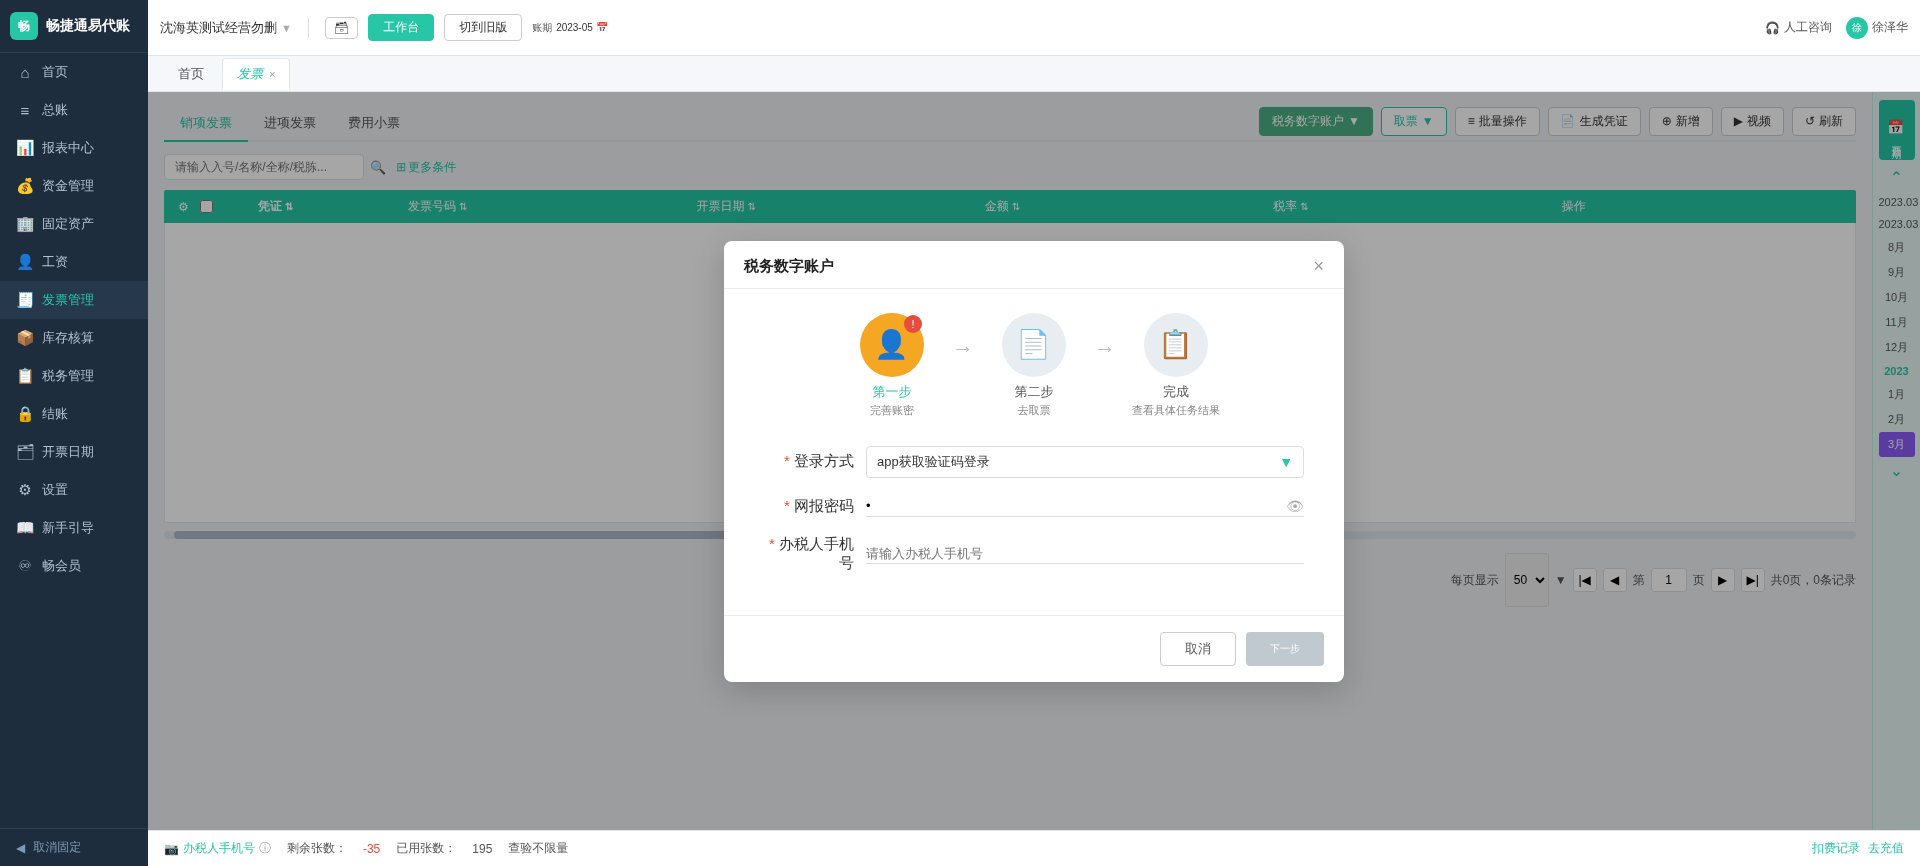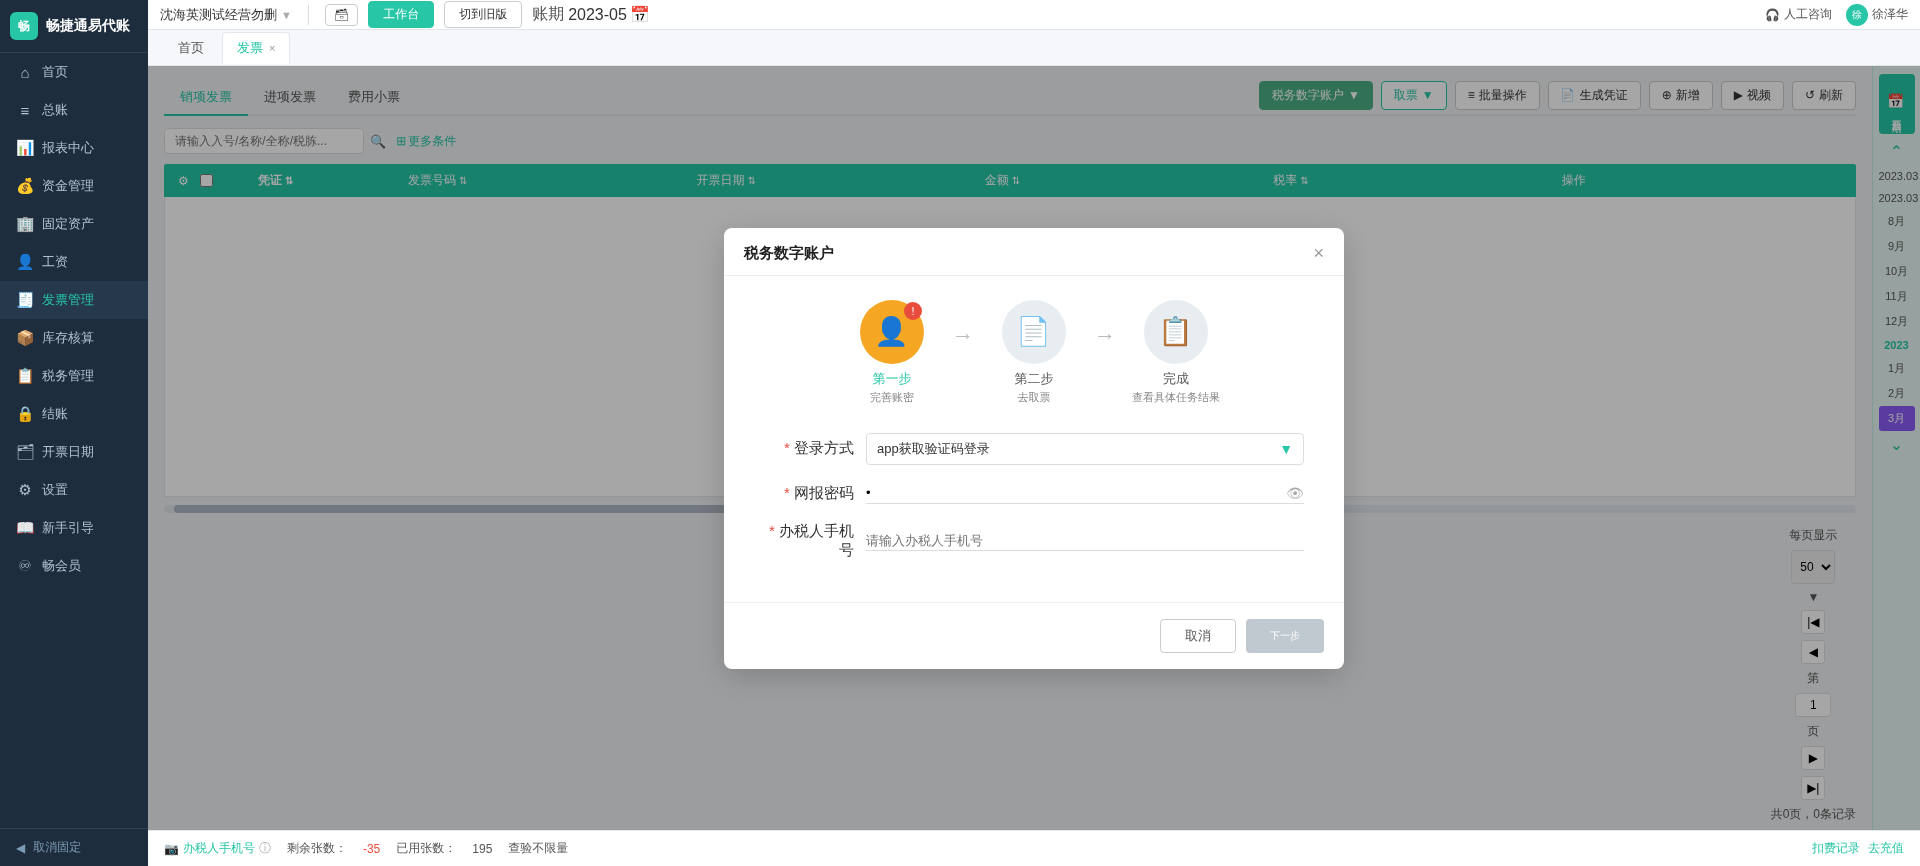--- a/index.html
+++ b/index.html
@@ -55,21 +55,21 @@
     .main {
       flex: 1;
       display: flex;
       flex-direction: column;
       overflow: hidden;
     }
 
     
     .topbar {
       background: #fff;
-      height: 30px;
+      height: 56px;
       display: flex;
       align-items: center;
       padding: 0 12px;
       border-bottom: 1px solid #e0e6ec;
       gap: 10px;
       flex-shrink: 0;
     }
     .topbar-company {
       display: flex; align-items: center; gap: 4px;
       font-size: 13px; color: #333;
@@ -81,21 +81,21 @@
       border-radius: 4px;
       border: 1px solid #ccc;
       background: #fff;
       font-size: 12px;
       cursor: pointer;
       color: #333;
     }
     .topbar-btn.teal {
       background: #26c6a6; color: #fff; border-color: #26c6a6;
     }
-    .topbar-period { font-size: 16px; color: #555; display: flex; align-items: center; gap: 4px; }
+    .topbar-period { font-size: 10px; color: #555; display: flex; align-items: center; gap: 4px; }
     .topbar-right { margin-left: auto; display: flex; align-items: center; gap: 14px; font-size: 12px; color: #555; }
     .topbar-right .user { display: flex; align-items: center; gap: 4px; cursor: pointer; }
 
     
     .tabs-bar {
       background: #f5f7fa;
       height: 36px;
       display: flex;
       align-items: center;
       padding: 0 16px;
@@ -109,20 +109,21 @@
       font-size: 13px;
       cursor: pointer;
       color: #555;
       display: flex; align-items: center; gap: 6px;
     }
     .tab.active {
       background: #fff;
       color: #26c6a6;
       border: 1px solid #e0e6ec;
       border-bottom: 1px solid #fff;
+      font-style: italic;
     }
     .tab-close { font-size: 11px; color: #999; }
 
     
     .content {
       flex: 1;
       display: flex;
       overflow: hidden;
       position: relative;
     }
@@ -338,21 +339,21 @@
     .btn-cancel {
       padding: 7px 24px; border: 1px solid #ccc; border-radius: 4px;
       background: #fff; color: #555; font-size: 13px; cursor: pointer;
     }
     .btn-next {
       padding: 7px 24px; border: none; border-radius: 4px;
       background: #c0c8d0; color: #fff; font-size: 10px; cursor: default;
     }
 
     
-    .pagination { display: flex; align-items: center; gap: 6px; font-size: 12px; color: #555; flex-direction: column; }
+    .pagination { display: flex; align-items: center; gap: 6px; font-size: 12px; color: #555; }
     .page-btn { width: 24px; height: 24px; border: 1px solid #ddd; background: #fff; cursor: pointer; border-radius: 3px; display: flex; align-items: center; justify-content: center; font-size: 12px; }
     .page-input { width: 36px; height: 24px; border: 1px solid #ddd; text-align: center; border-radius: 3px; font-size: 12px; }
 
     .teal-link { color: #26c6a6; cursor: pointer; }
 
     
     .scroll-row {
       height: 8px;
       background: #e0e6ec;
       border-radius: 4px;
@@ -563,21 +564,21 @@
 
       <div style="flex:1; min-height:300px; background:#fff; border:1px solid #e0e6ec; border-top:none;"></div>
 
       <div class="scroll-row">
         <div class="scroll-thumb"></div>
       </div>
 
       <div style="display:flex; align-items:center; justify-content:flex-end; padding:6px 0;">
         <div class="pagination">
           <span>每页显示</span>
-          <select style="border:1px solid #ddd; border-radius:3px; padding:8px 4px; font-size:12px;">
+          <select style="border:1px solid #ddd; border-radius:3px; padding:18px 4px; font-size:12px;">
             <option>50</option>
           </select>
           <span>▼</span>
           <button class="page-btn">|◀</button>
           <button class="page-btn">◀</button>
           <span>第</span>
           <input class="page-input" value="1" style="">
           <span>页</span>
           <button class="page-btn">▶</button>
           <button class="page-btn">▶|</button>

